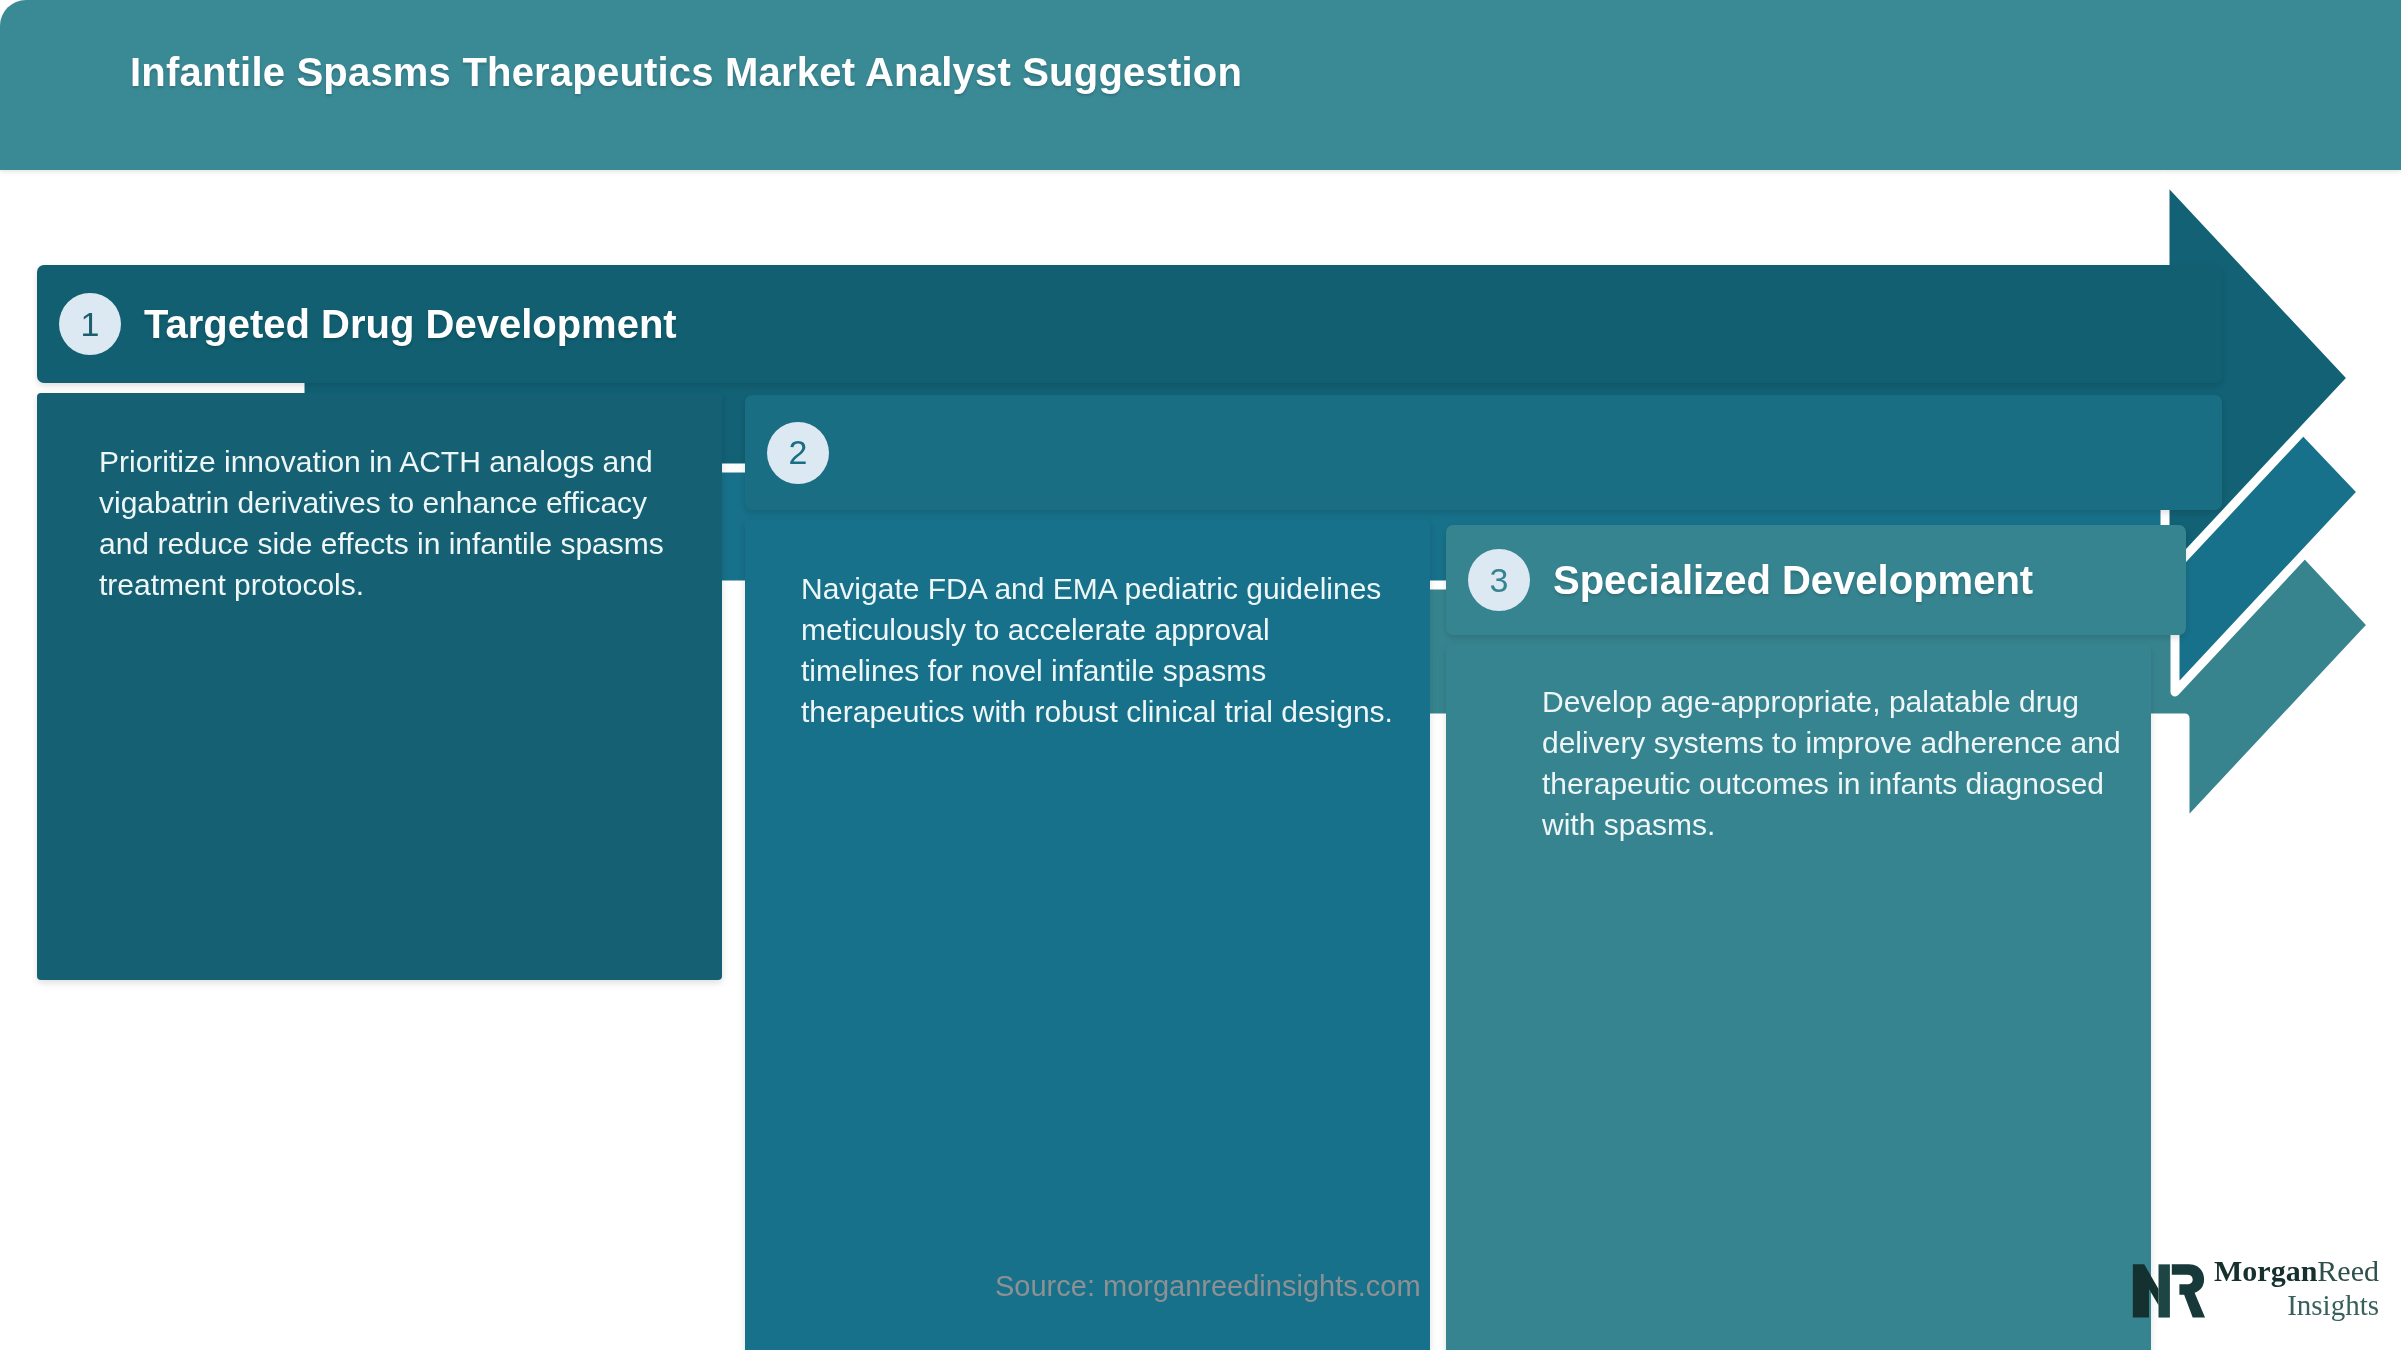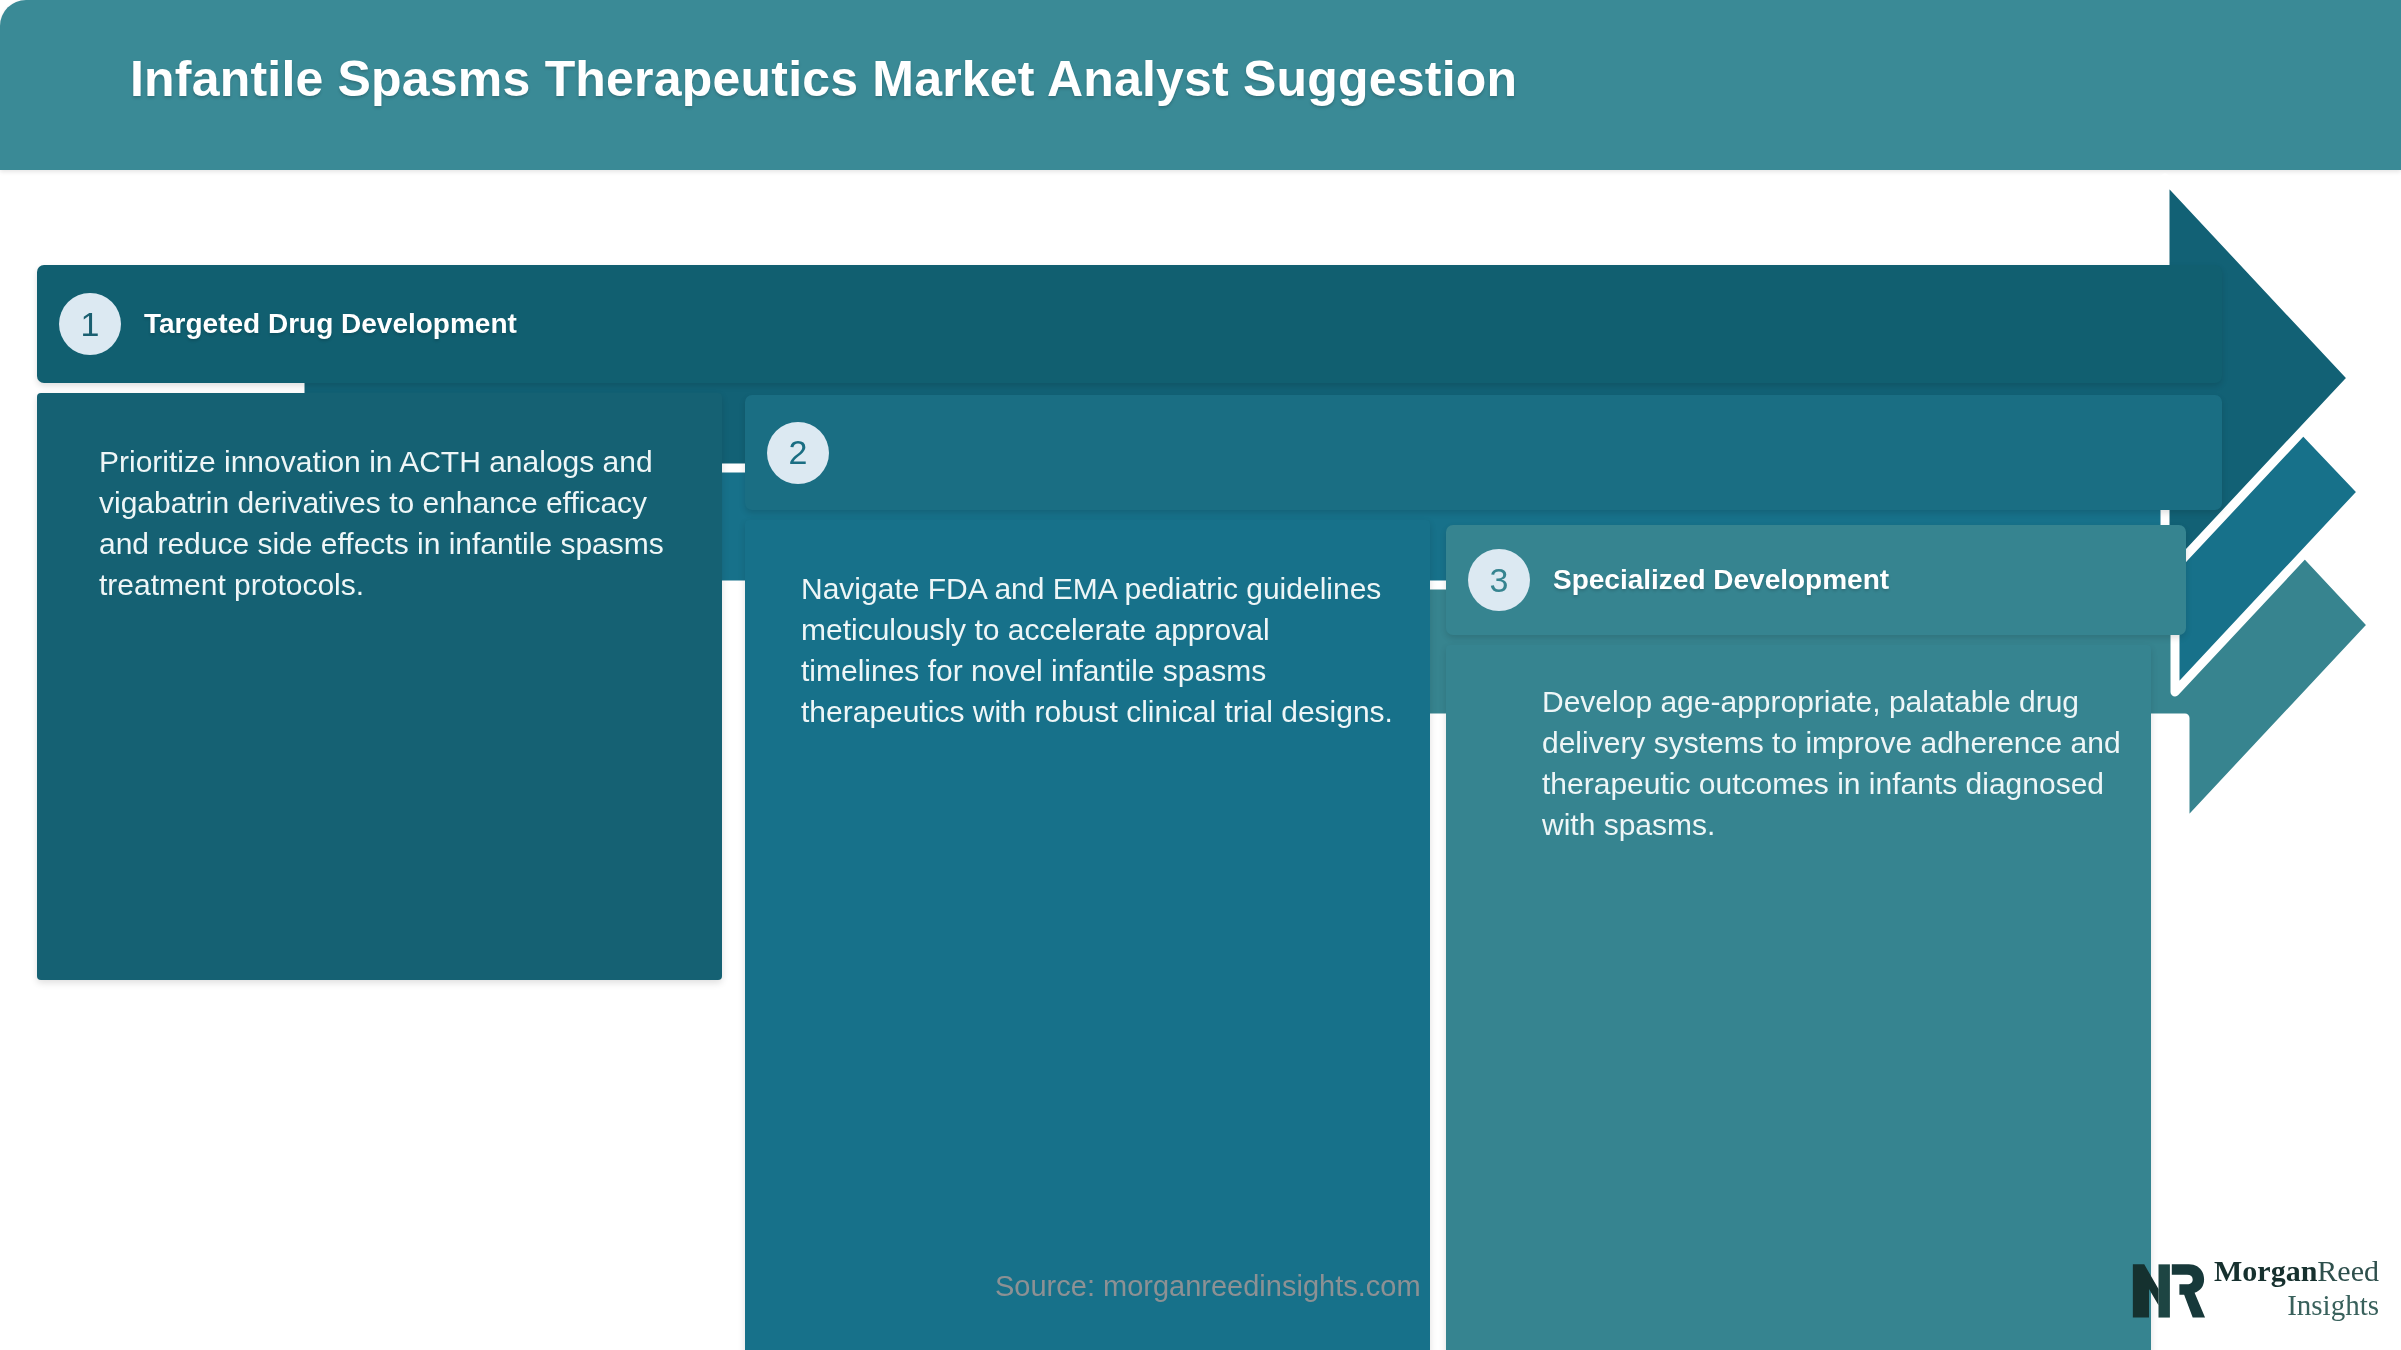--- a/index.html
+++ b/index.html
@@ -14,21 +14,21 @@
 
   
   .banner{
     position:absolute;left:0;top:0;width:2401px;height:170px;
     background:#3a8a96;
     border-top-left-radius:26px;
     box-shadow:0 2px 4px rgba(0,0,0,.10);
   }
   .banner-title{
     position:absolute;left:130px;top:50px;
-    font-size:50px;font-weight:bold;color:#ffffff;
+    font-size:40px;font-weight:bold;color:#ffffff;
     letter-spacing:.2px;white-space:nowrap;
     text-shadow:0 2px 3px rgba(0,0,0,.18);
   }
 
   
   .arrow-layer{position:absolute;left:0;top:0;width:2401px;height:1350px;pointer-events:none;}
 
   
   .step{position:absolute;}
   .step-header{
@@ -39,21 +39,21 @@
     box-sizing:border-box;
   }
   .badge{
     width:62px;height:62px;border-radius:50%;
     background:#dce9f2;
     display:flex;align-items:center;justify-content:center;
     font-size:34px;font-weight:500;
     flex:0 0 auto;
   }
   .step-title{
-    font-size:28px;font-weight:bold;color:#ffffff;
+    font-size:40px;font-weight:bold;color:#ffffff;
     white-space:nowrap;
     text-shadow:0 2px 3px rgba(0,0,0,.16);
   }
   .step-body{
     position:absolute;left:0;
     border-radius:4px;
     box-shadow:0 3px 7px rgba(0,0,0,.13);
     box-sizing:border-box;
   }
   .step-text{

